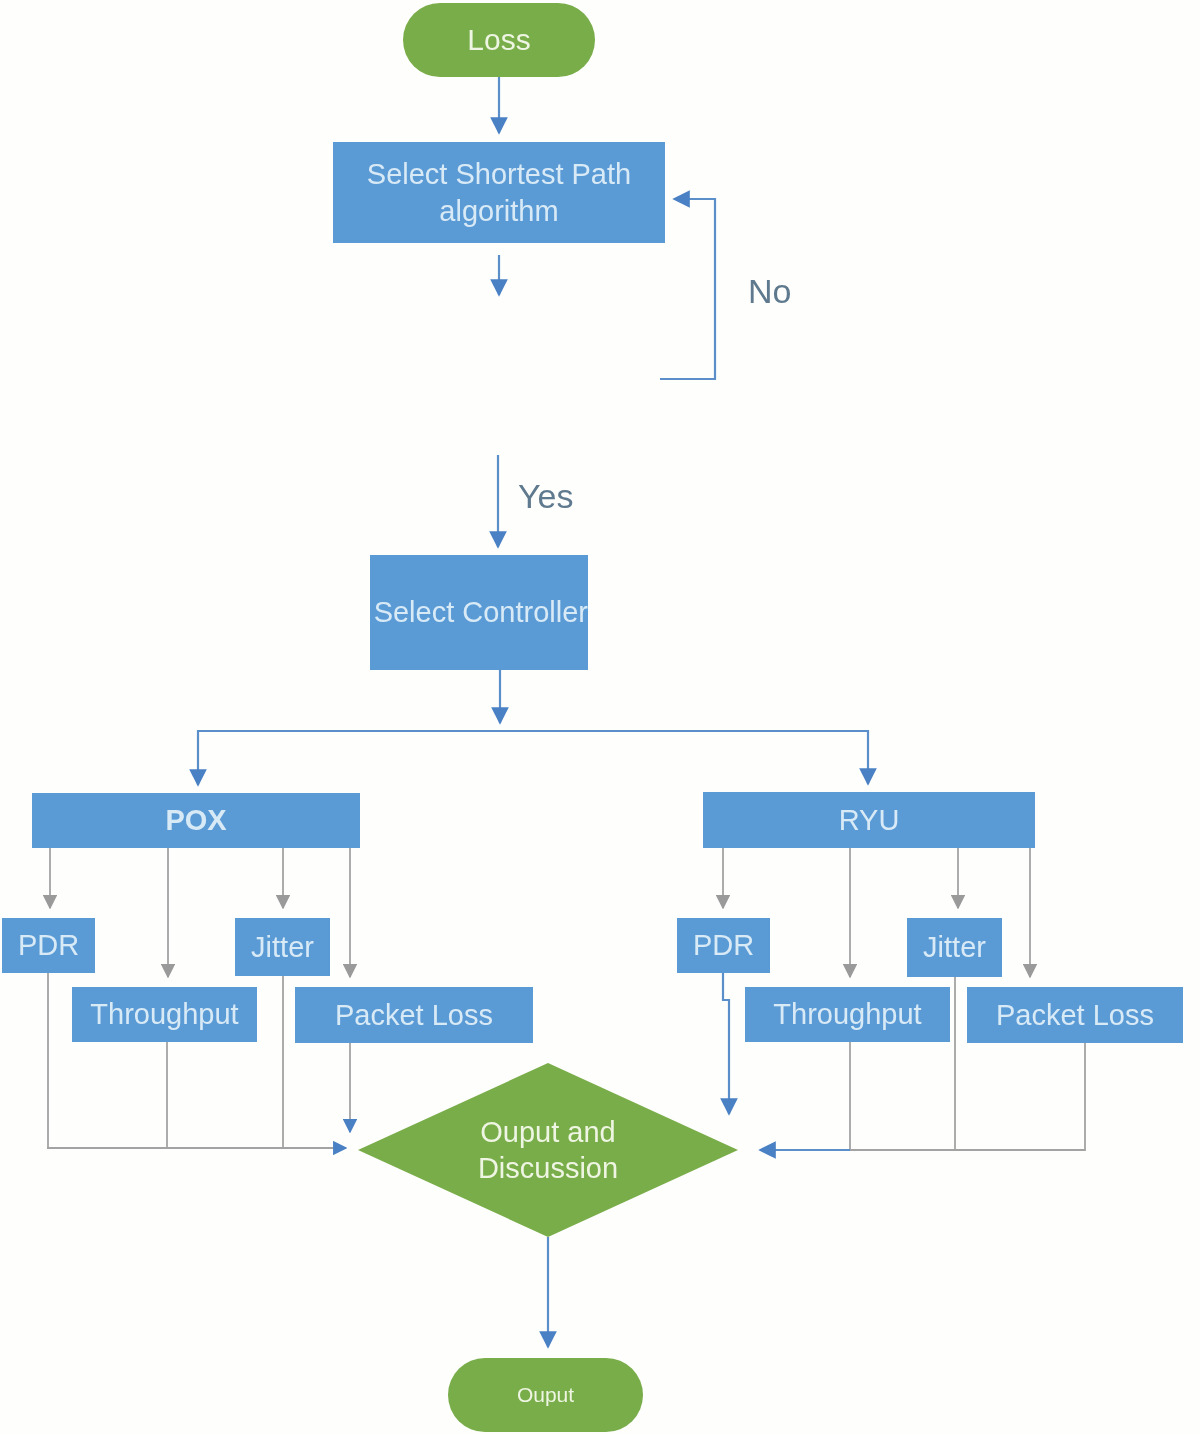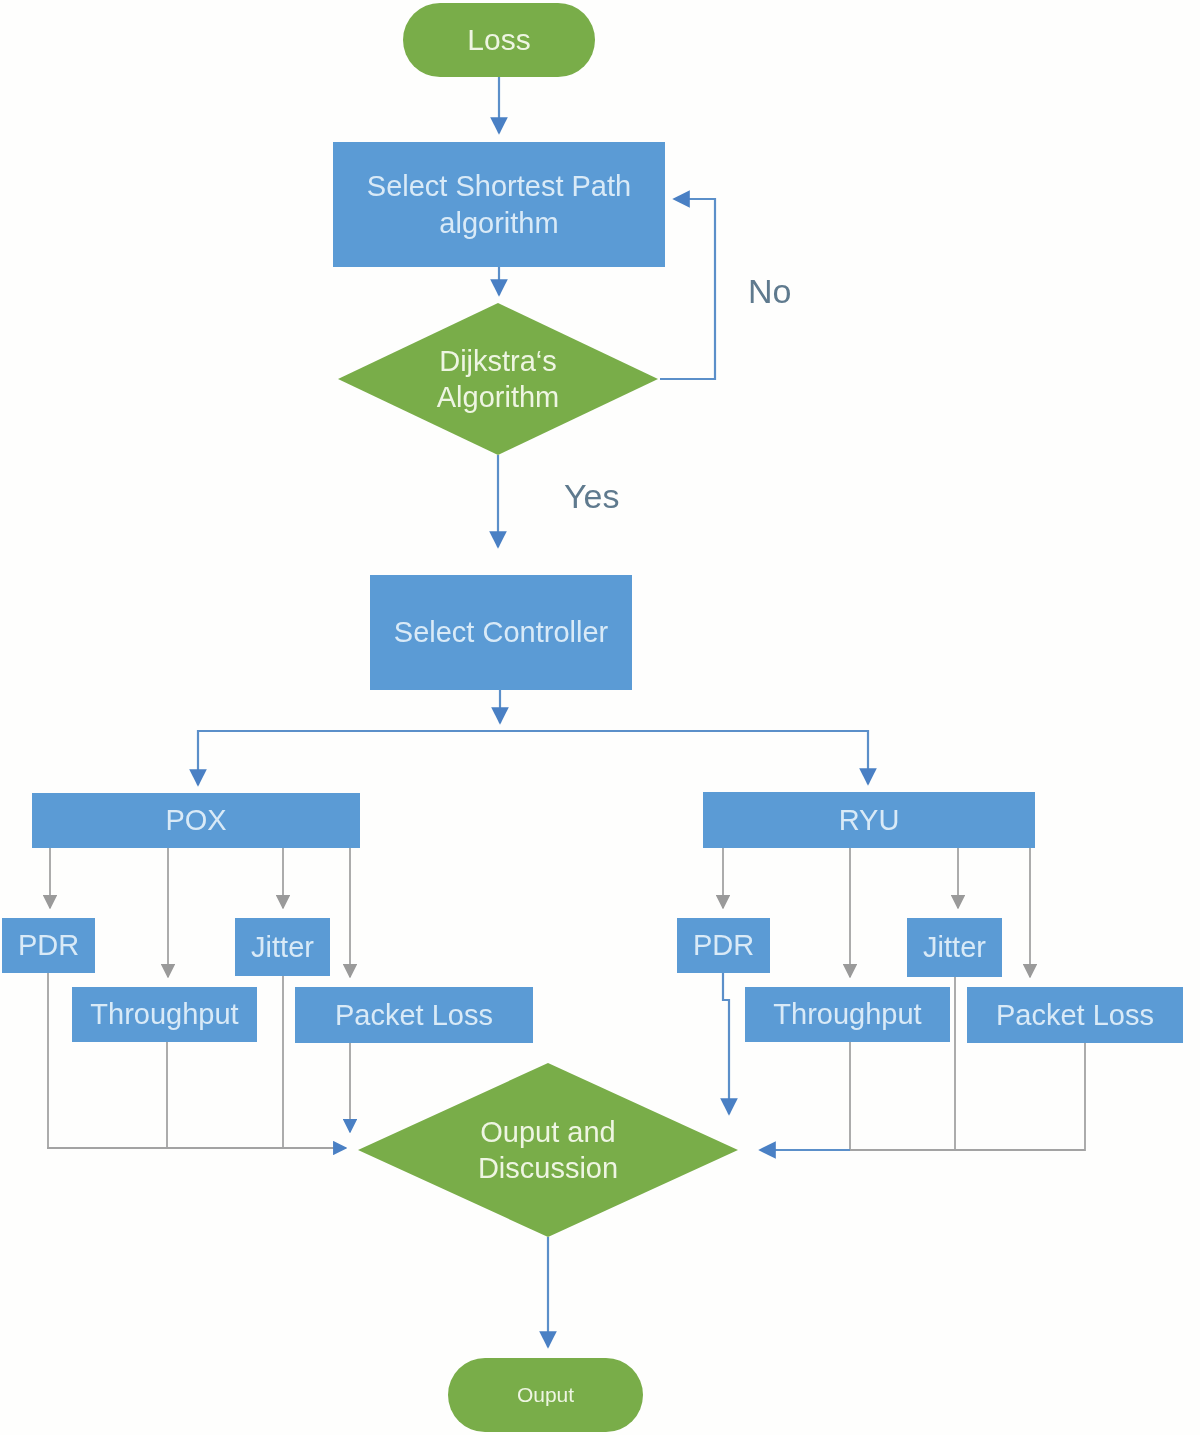--- a/index.html
+++ b/index.html
@@ -69,37 +69,34 @@
     <polyline class="cg" points="1085,1043 1085,1150 849,1150"></polyline>
     <line class="cb" x1="850" y1="1150" x2="760" y2="1150" marker-end="url(#mb)"></line>
 
     <line class="cb" x1="548" y1="1237" x2="548" y2="1347" marker-end="url(#mb)"></line>
   </svg>
 
   <div class="node stadium" style="left:403px;top:3px;width:192px;height:74px;">
     <span>Loss</span>
   </div>
 
-  <div class="node rect" style="left:333px;top:142px;width:332px;height:125px;padding:0 22px;">
+  <div class="node rect" style="left:333px;top:142px;width:332px;height:101px;padding:0 22px;">
     <span>Select Shortest Path algorithm</span>
   </div>
 
   <div class="edge-label" style="left:748px;top:272px;">No</div>
 
-  <div class="node diamond" style="left:338px;top:303px;width:320px;height:152px;padding:0 65px;">
-    <span>Dijkstra‘s Algorithm</span>
-  </div>
 
-  <div class="edge-label" style="left:518px;top:477px;margin-left:46px;">Yes</div>
+  <div class="edge-label" style="left:518px;top:477px;">Yes</div>
 
-  <div class="node rect" style="left:370px;top:575px;width:262px;height:115px;">
+  <div class="node rect" style="left:370px;top:555px;width:218px;height:115px;justify-content:flex-end;">
     <span>Select Controller</span>
   </div>
 
-  <div class="node rect" style="left:32px;top:793px;width:328px;height:55px;">
+  <div class="node rect" style="left:32px;top:793px;width:328px;height:55px;font-weight:bold;">
     <span>POX</span>
   </div>
 
   <div class="node rect" style="left:703px;top:792px;width:332px;height:56px;">
     <span>RYU</span>
   </div>
 
   <div class="node rect" style="left:2px;top:918px;width:93px;height:55px;">
     <span>PDR</span>
   </div>

